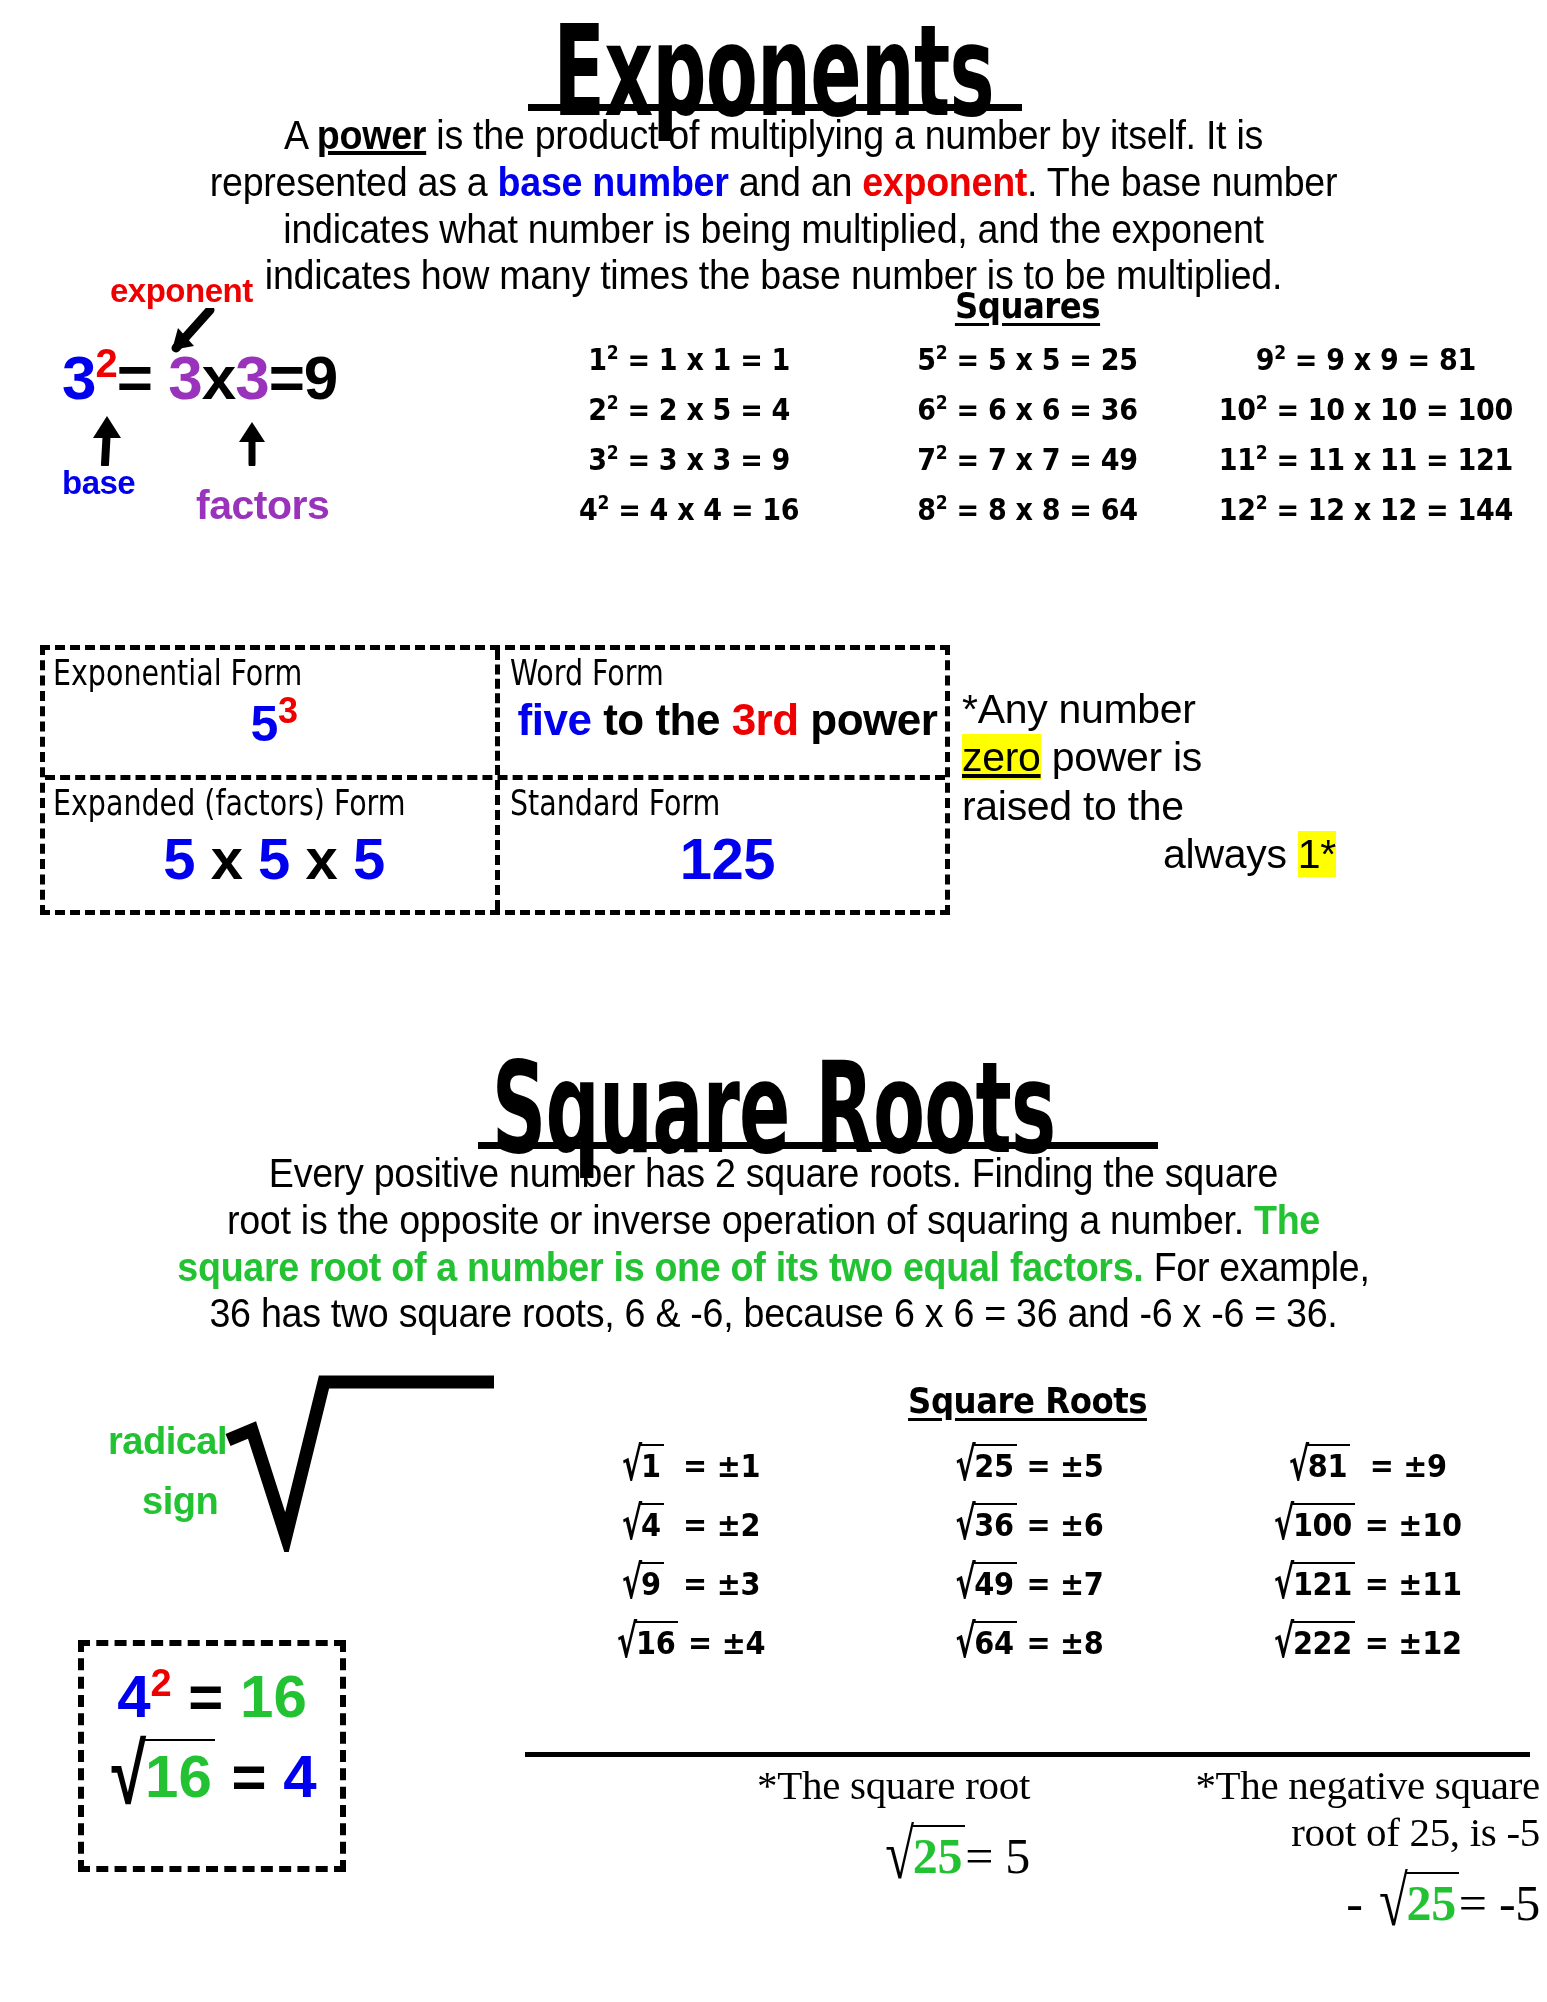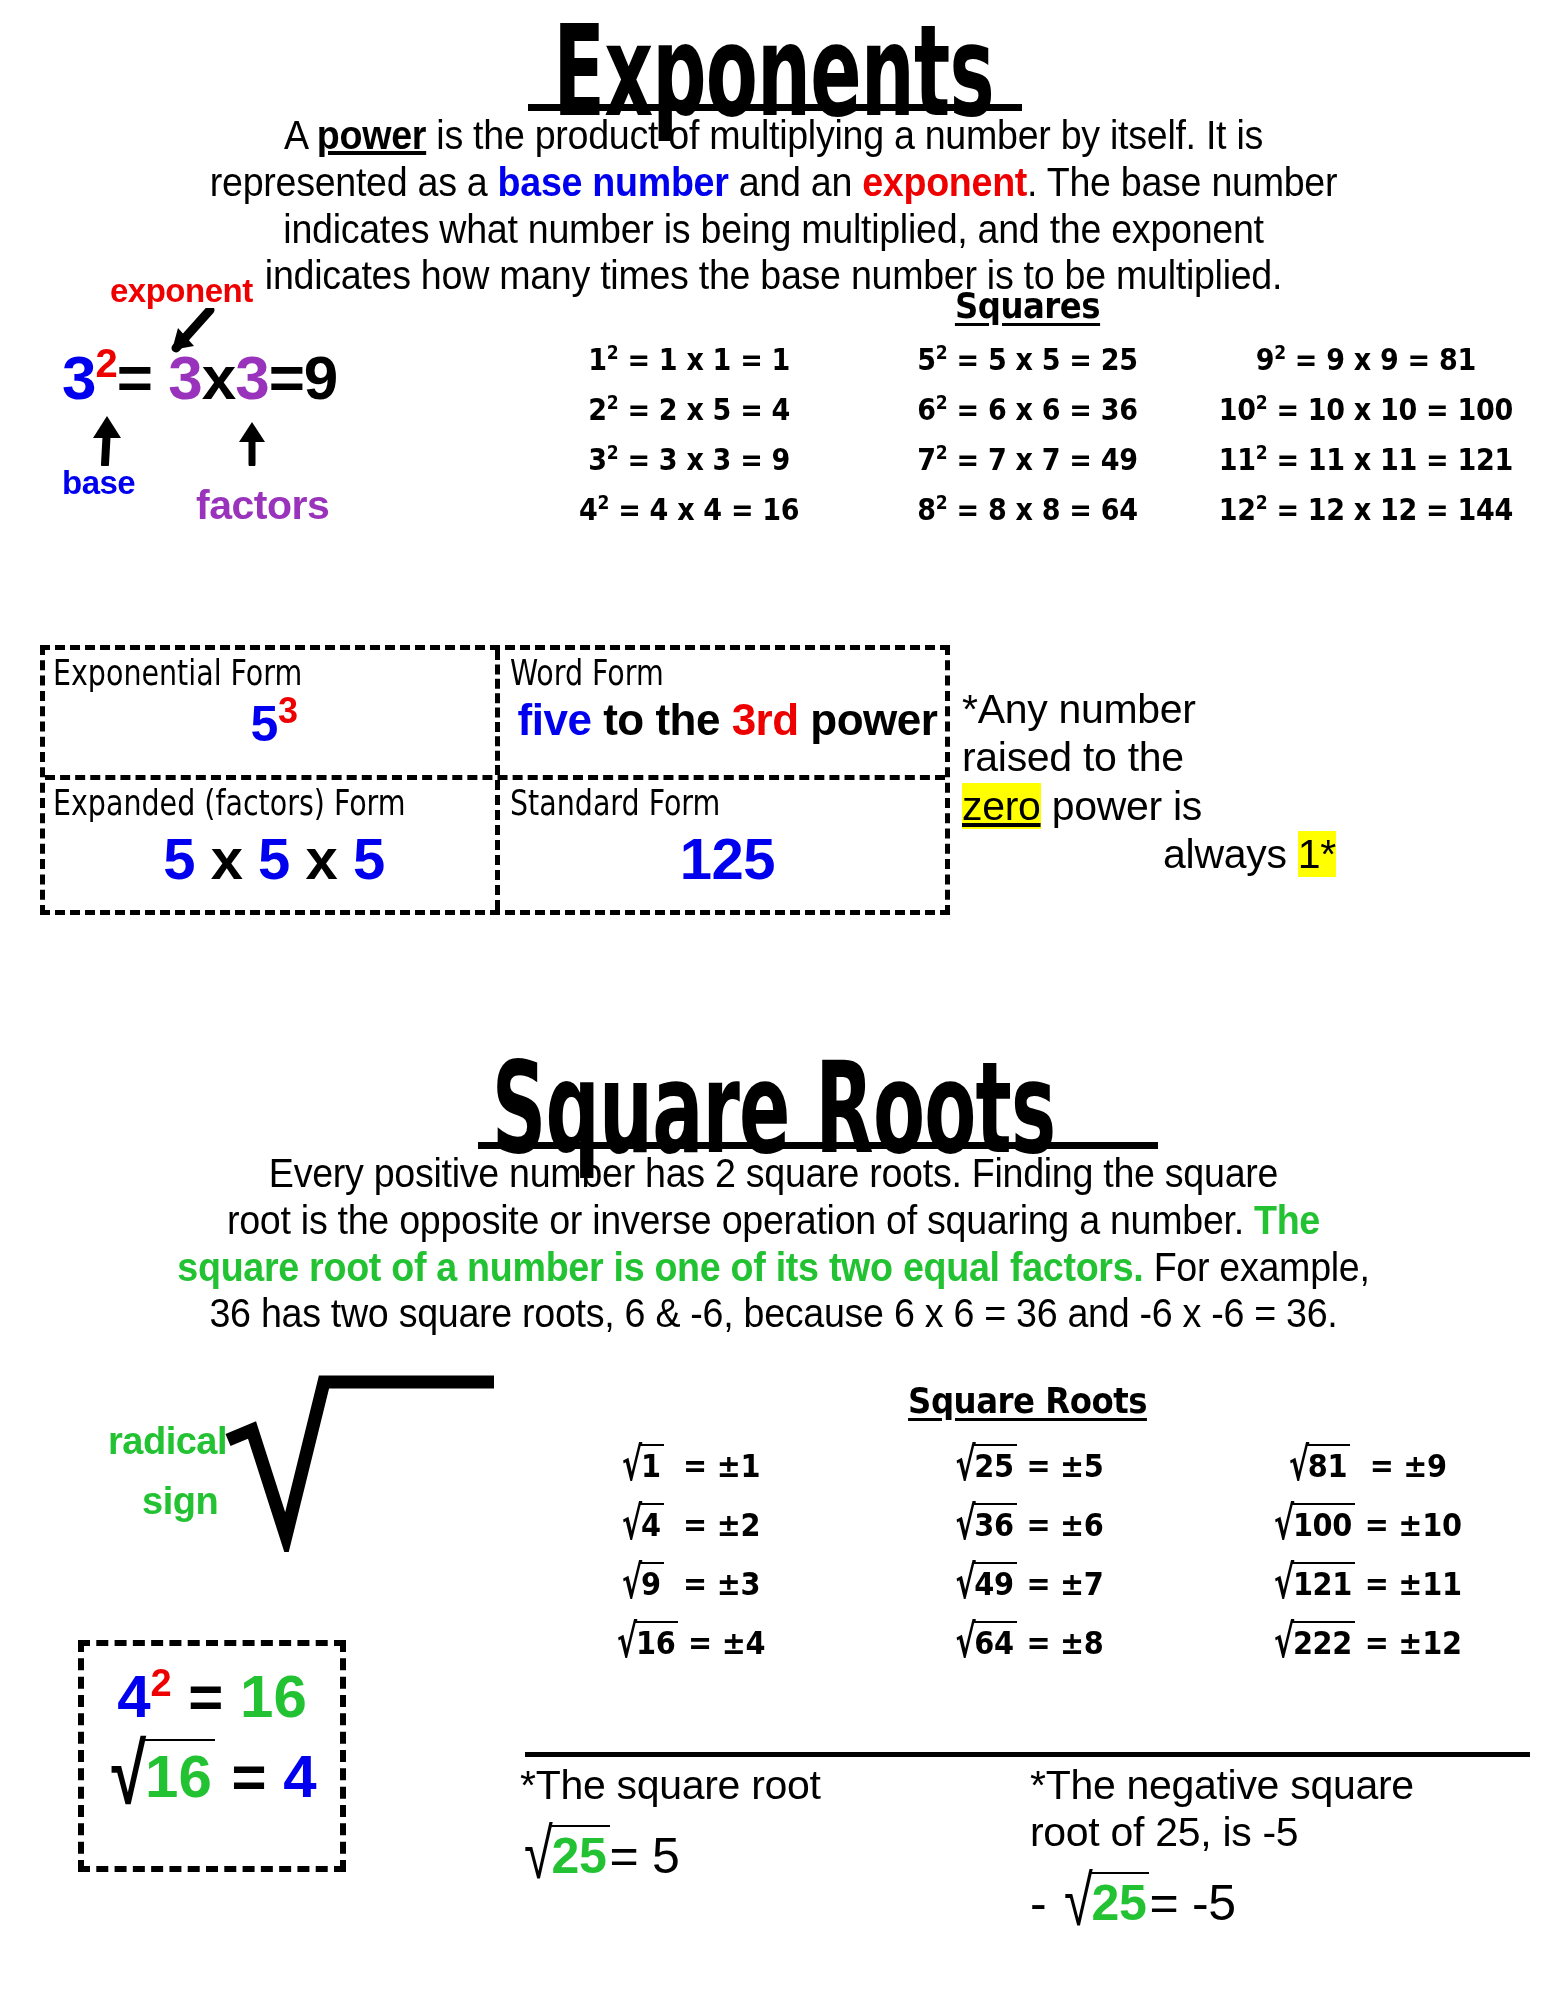--- a/index.html
+++ b/index.html
@@ -205,24 +205,25 @@
   
   #bottom-divider {
     top: 1752px; left: 525px; width: 1005px; height: 5px; background: #000;
   }
   #bottom-notes {
     top: 1762px; left: 520px; width: 1020px;
     display: flex;
   }
   #bottom-notes .note {
     flex: 1;
-    text-align: left;
+    text-align: right;
     font-size: 41px;
     line-height: 1.15;
     letter-spacing: -0.3px;
+    font-family: Liberation Serif, serif;
   }
   #bottom-notes .note .eq {
     margin-top: 16px;
     font-size: 50px;
   }
 </style>
 </head>
 <body>
 
 <div class="abs section-title title-exponents">Exponents</div>
@@ -316,22 +317,22 @@
     </div>
     <div class="cell-r">
       <div class="form-label">Standard Form</div>
       <div class="form-value big blue">125</div>
     </div>
   </div>
 </div>
 
 <div class="abs" id="zero-note">
   <div class="l1">*Any number</div>
+  <div class="l1"><span class="hl u">zero</span><span> power is</span></div>
   <div class="l1">raised to the</div>
-  <div class="l1"><span class="hl u">zero</span><span> power is</span></div>
   <div><span>always </span><span class="hl">1*</span></div>
 </div>
 
 <div class="abs section-title title-sqroots">Square Roots</div>
 <div class="title-underline" style="top:1142px; left:478px; width:680px;"></div>
 
 <div class="abs intro" id="intro-sqroots">
   <div>Every positive number has 2 square roots. Finding the square</div>
   <div><span>root is the opposite or inverse operation of squaring a number. </span><span class="b green">The</span></div>
   <div><span class="b green">square root of a number is one of its two equal factors.</span><span> For example,</span></div>

